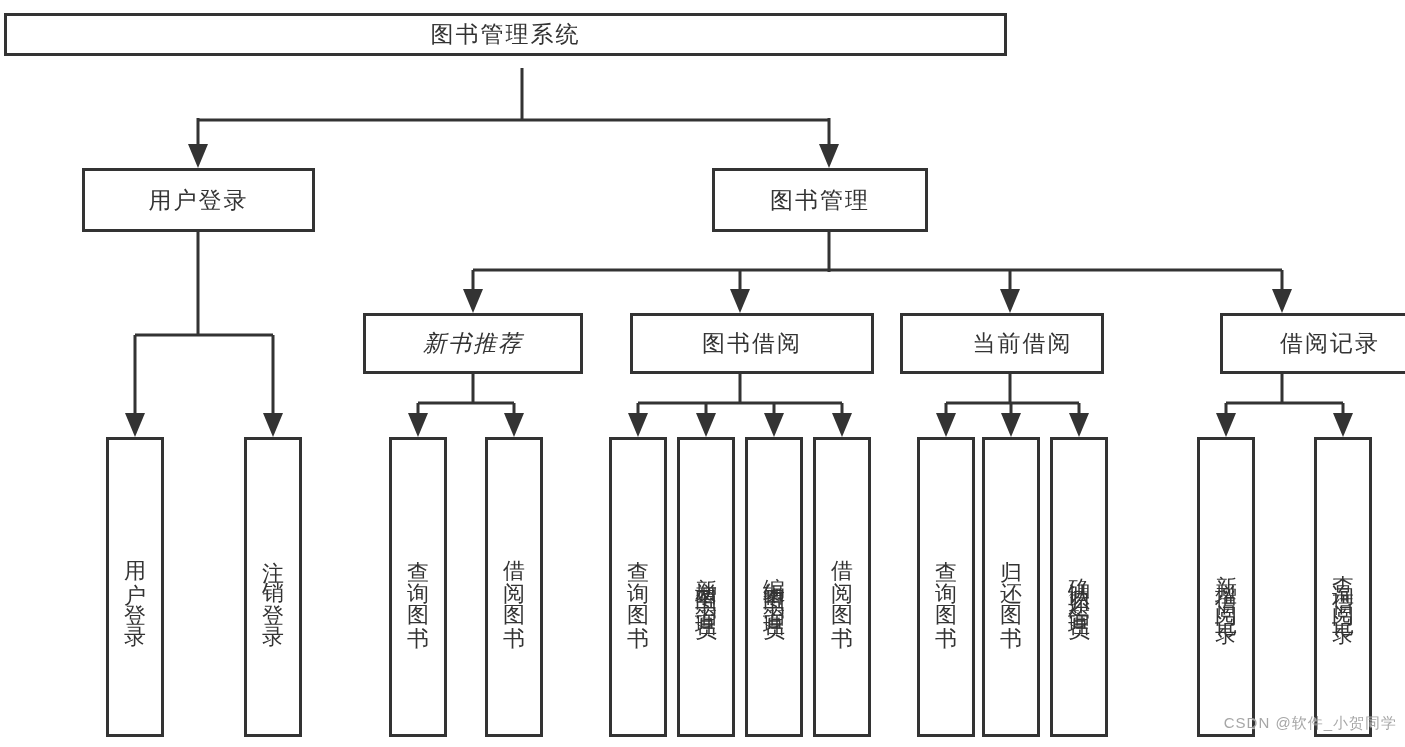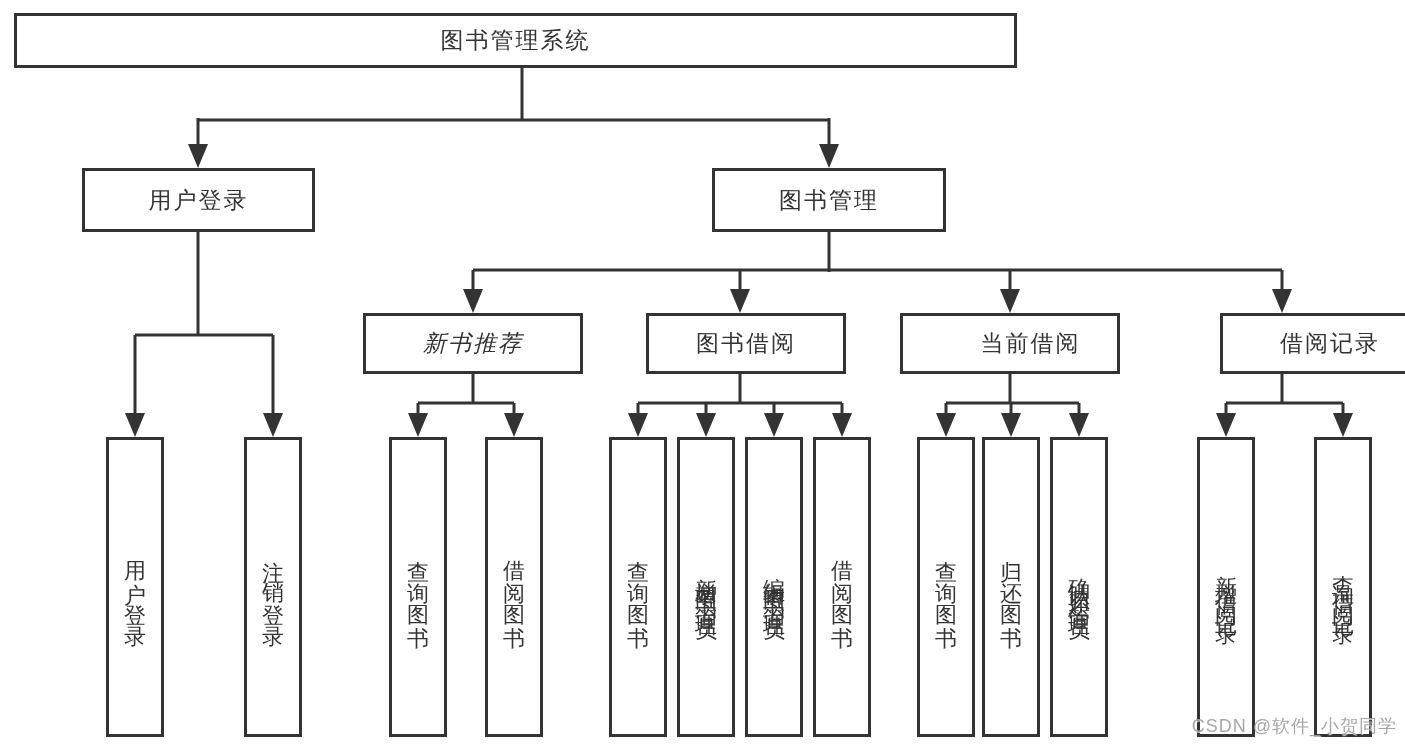--- a/index.html
+++ b/index.html
@@ -44,49 +44,49 @@
     font-size: 22px;
     width: 58px;
     height: 300px;
     top: 437px;
   }
   .v4 { letter-spacing: 22px; }
   .v6 { letter-spacing: 10px; }
   .v9 { letter-spacing: 6px; }
 
   
-  #n-system { left: 14px; top: 13px; width: 1003px; height: 55px; }
+  #n-system { left: 4px; top: 13px; width: 1003px; height: 43px; }
   
   #n-user-login { left: 82px;  top: 168px; width: 233px; height: 64px; }
-  #n-book-mgmt  { left: 712px; top: 168px; width: 234px; height: 64px; }
+  #n-book-mgmt  { left: 712px; top: 168px; width: 216px; height: 64px; }
   
   #n-new-book   { left: 363px;  top: 313px; width: 220px; height: 61px; font-style: italic; }
-  #n-borrow     { left: 646px;  top: 313px; width: 200px; height: 61px; }
-  #n-current    { left: 900px;  top: 313px; width: 220px; height: 61px; padding-left: 41px; }
+  #n-borrow     { left: 630px;  top: 313px; width: 244px; height: 61px; }
+  #n-current    { left: 900px;  top: 313px; width: 204px; height: 61px; padding-left: 41px; }
   #n-records    { left: 1220px; top: 313px; width: 220px; height: 61px; }
   
   #n-ul-login   { left: 106px; }
   #n-ul-logout  { left: 244px; }
   #n-nb-query   { left: 389px; }
   #n-nb-borrow  { left: 485px; }
   #n-bb-query   { left: 609px; }
   #n-bb-add     { left: 677px; }
   #n-bb-edit    { left: 745px; }
   #n-bb-borrow  { left: 813px; }
   #n-cb-query   { left: 917px; }
   #n-cb-return  { left: 982px; }
   #n-cb-confirm { left: 1050px; }
   #n-br-add     { left: 1197px; }
   #n-br-query   { left: 1314px; }
 
   #watermark {
     position: absolute;
     right: 8px;
     top: 714px;
-    font-size: 18px;
+    font-size: 15px;
     color: rgba(158, 158, 158, 0.92);
     letter-spacing: 1px;
     text-shadow: 1px 1px 1px rgba(255,255,255,0.8);
     white-space: nowrap;
   }
 </style>
 </head>
 <body>
 
 <div id="canvas">

